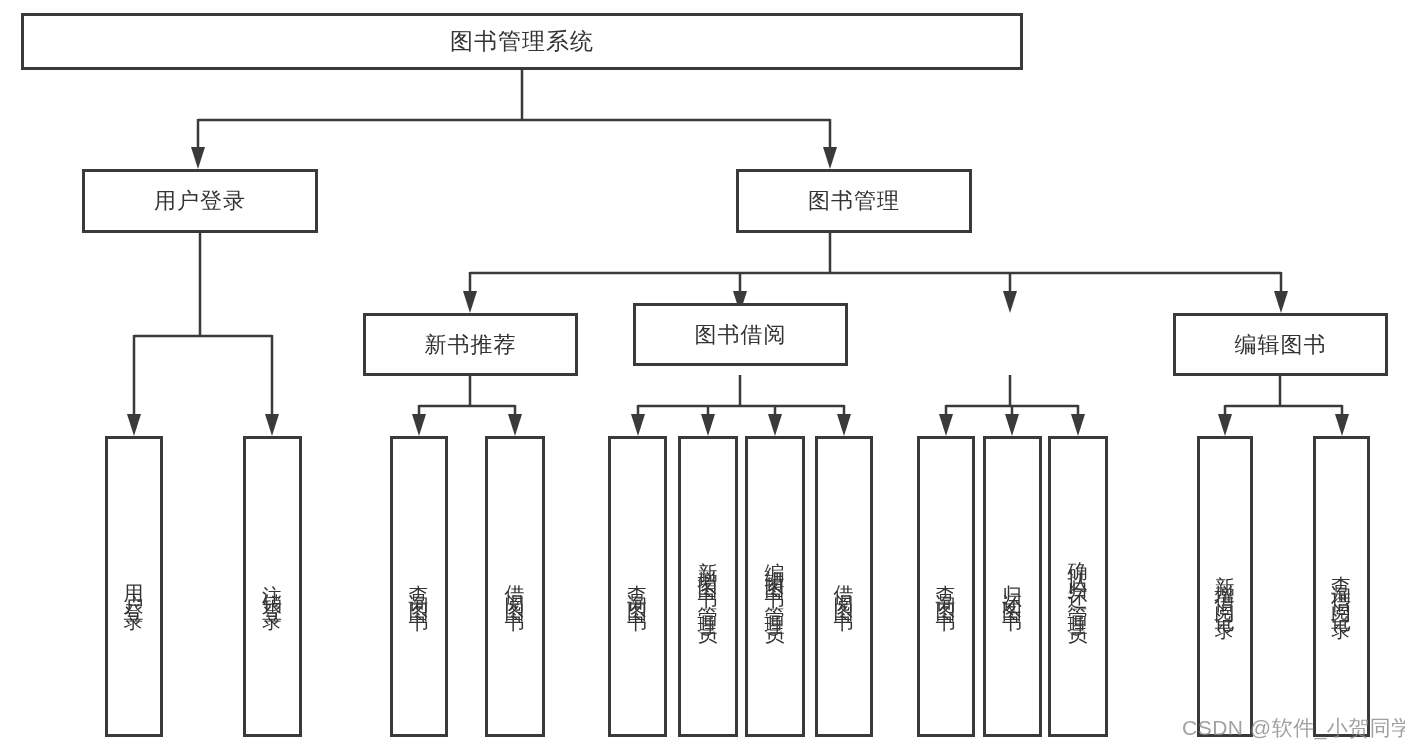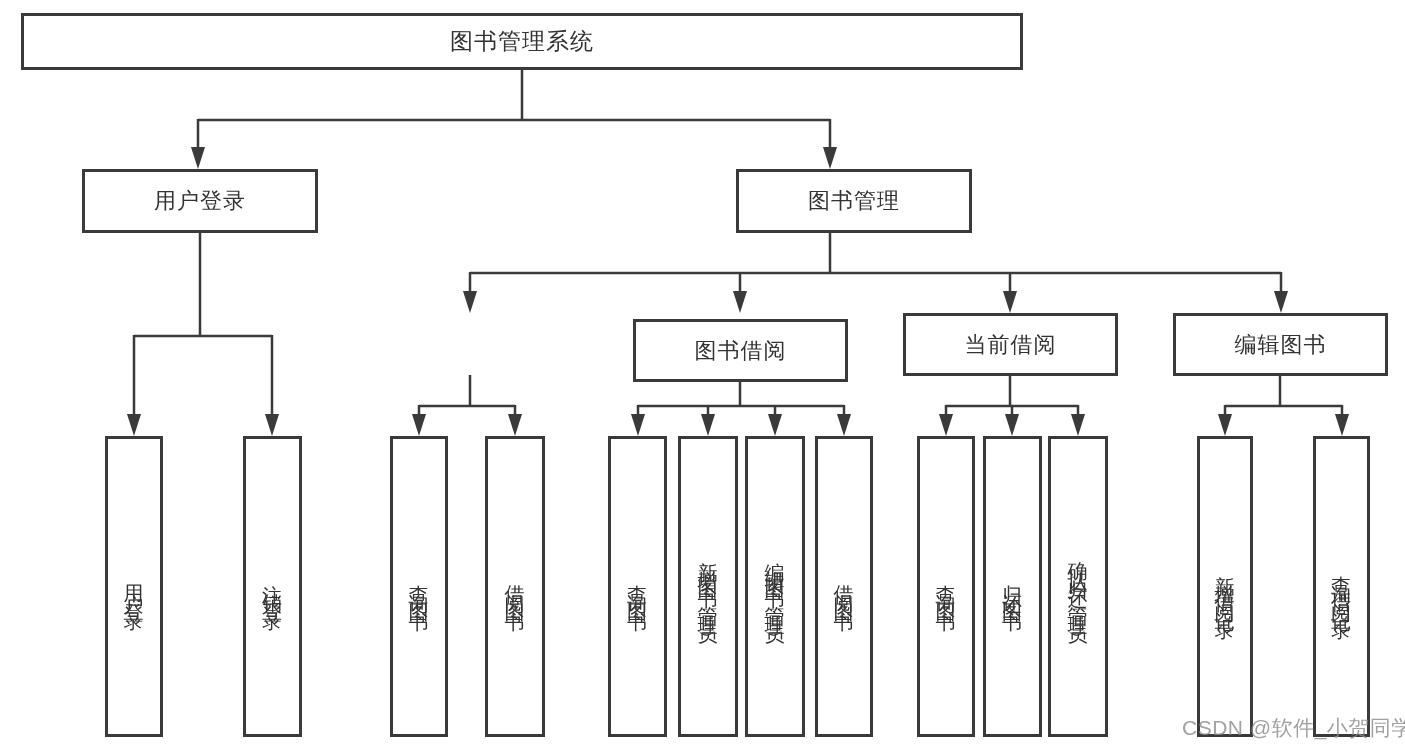--- a/index.html
+++ b/index.html
@@ -89,25 +89,25 @@
     <span class="root-label">图书管理系统</span>
   </div>
 
   <div class="box" style="left:82px;top:169px;width:236px;height:64px;">
     <span class="h-label">用户登录</span>
   </div>
   <div class="box" style="left:712px;top:169px;width:236px;height:64px;margin-left:24px;">
     <span class="h-label">图书管理</span>
   </div>
 
-  <div class="box" style="left:633px;top:319px;width:215px;height:63px;">
+  <div class="box" style="left:363px;top:313px;width:215px;height:63px;">
+    <span class="h-label">新书推荐</span>
+  </div>
+  <div class="box" style="left:633px;top:303px;width:215px;height:63px;">
     <span class="h-label">图书借阅</span>
-  </div>
-  <div class="box" style="left:903px;top:313px;width:215px;height:63px;">
-    <span class="h-label">当前借阅</span>
   </div>
   <div class="box" style="left:1173px;top:313px;width:215px;height:63px;">
     <span class="h-label">编辑图书</span>
   </div>
 
   <div class="box v-box" style="left:105px;top:436px;width:58px;height:301px;">
     <span>用户登录</span>
   </div>
   <div class="box v-box" style="left:243px;top:436px;width:59px;height:301px;">
     <span>注销登录</span>

